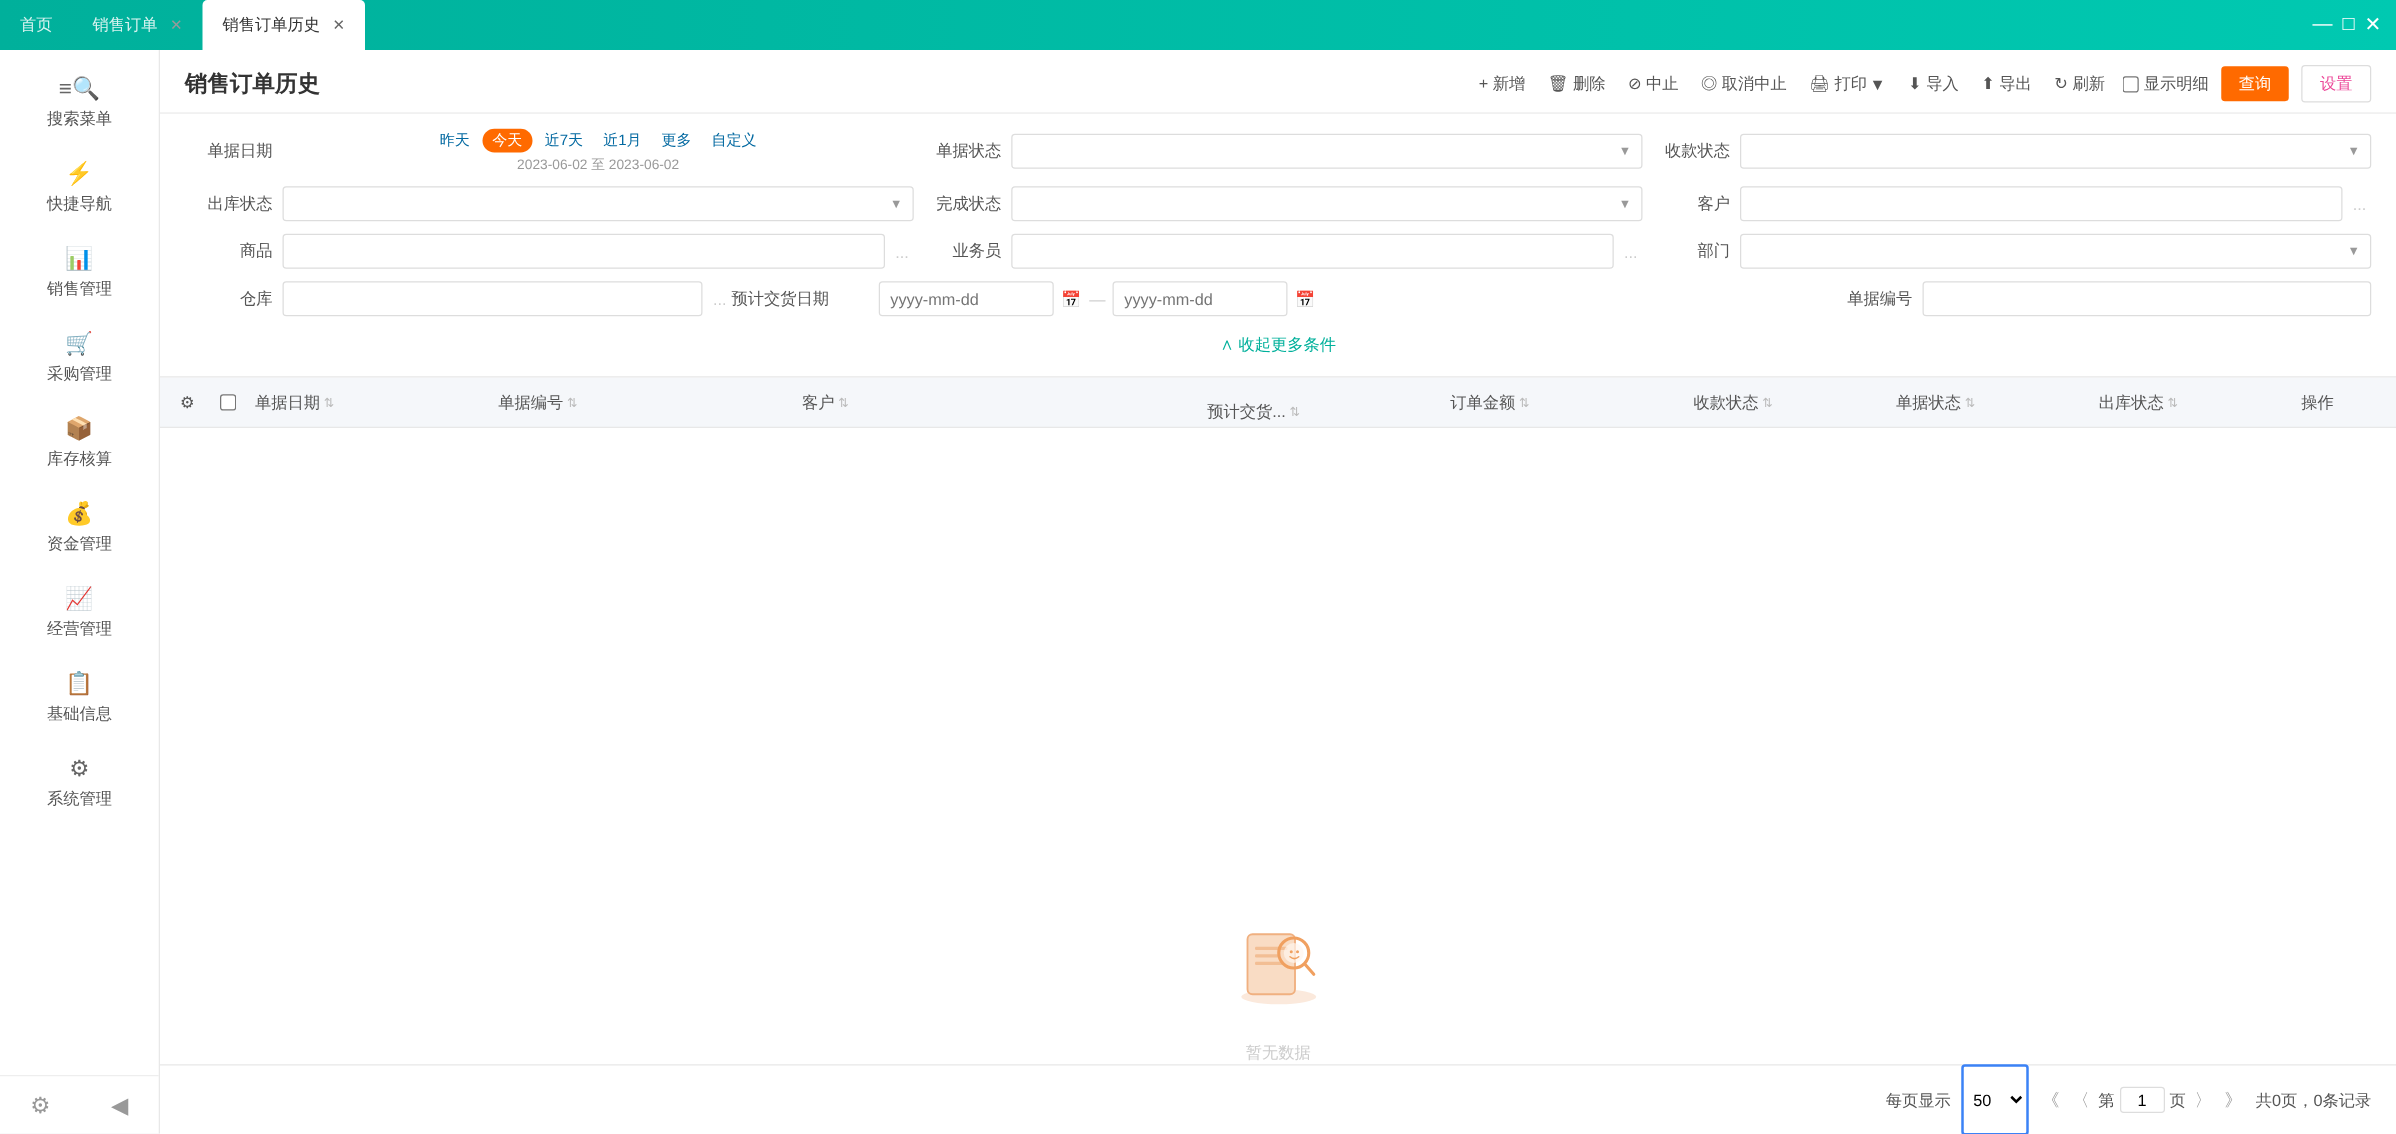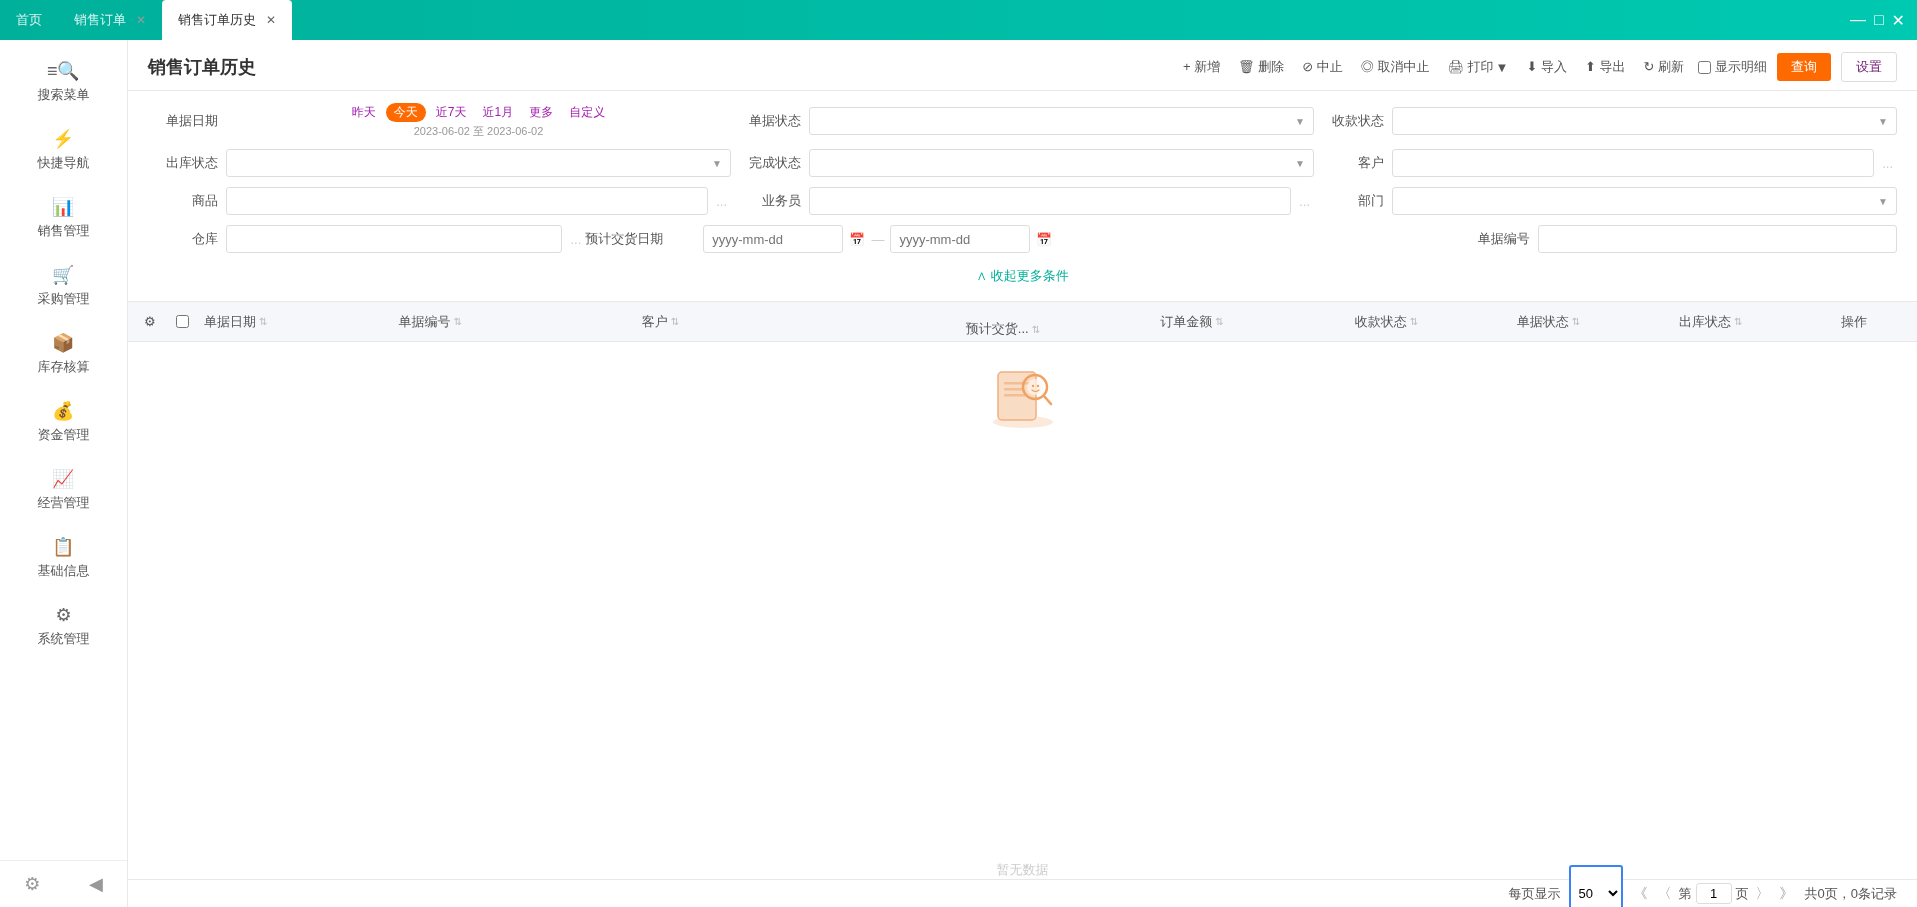--- a/index.html
+++ b/index.html
@@ -130,21 +130,21 @@
       background: #ff6a00;
       color: white;
       border: none;
       padding: 5px 14px;
       border-radius: 3px;
       cursor: pointer;
       font-size: 13px;
     }
     .btn-setting {
       background: white;
-      color: #701a75;
+      color: #ec4899;
       border: 1px solid #ddd;
       padding: 5px 14px;
       border-radius: 3px;
       cursor: pointer;
       font-size: 13px;
     }
     .btn-with-arrow {
       display: flex;
       align-items: center;
       gap: 2px;
@@ -224,21 +224,21 @@
       gap: 2px;
     }
     .date-tabs {
       display: flex;
       align-items: center;
       gap: 4px;
     }
     .date-tab {
       padding: 1px 6px;
       cursor: pointer;
-      color: #a21caf;
+      color: #0369a1;
       font-size: 12px;
       border-radius: 2px;
     }
     .date-tab.active {
       background: #ff6a00;
       color: white;
       border-radius: 10px;
       padding: 1px 8px;
     }
     .date-range {
@@ -294,32 +294,32 @@
     .col-status { flex: 1; }
     .col-outbound { flex: 1; }
     .col-action { width: 60px; text-align: center; }
 
     
     .empty-state {
       flex: 1;
       display: flex;
       flex-direction: column;
       align-items: center;
-      justify-content: space-between;
+      justify-content: flex-end;
       gap: 16px;
       color: #bbb;
     }
     .empty-icon {
       width: 100px;
       height: 100px;
     }
 
     
     .table-footer {
-      height: 28px;
+      height: 56px;
       background: #fff;
       border-top: 1px solid #e8e8e8;
       display: flex;
       align-items: center;
       justify-content: flex-end;
       padding: 0 20px;
       gap: 8px;
       flex-shrink: 0;
       font-size: 13px;
       color: #555;

